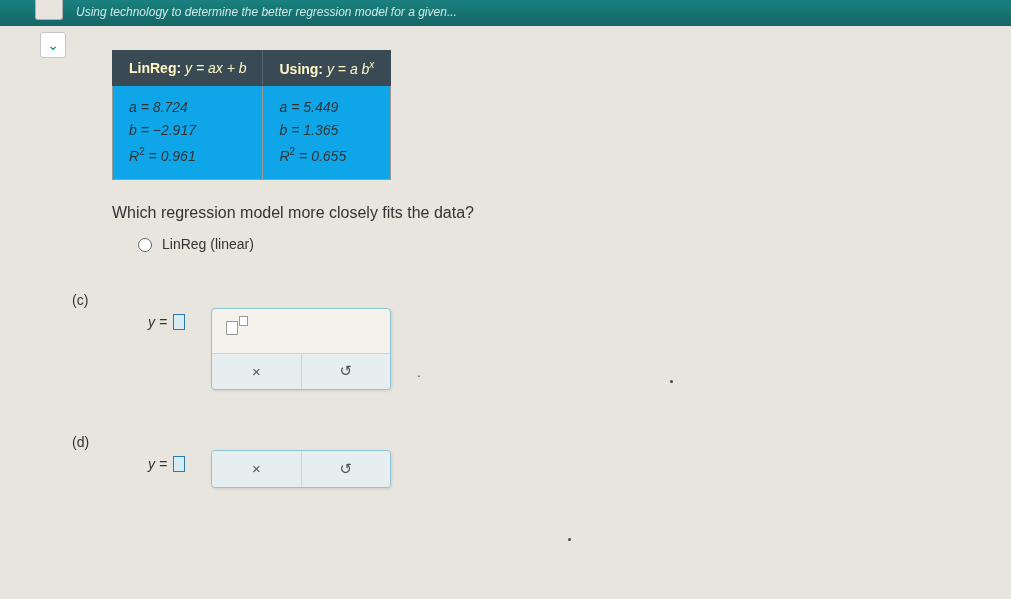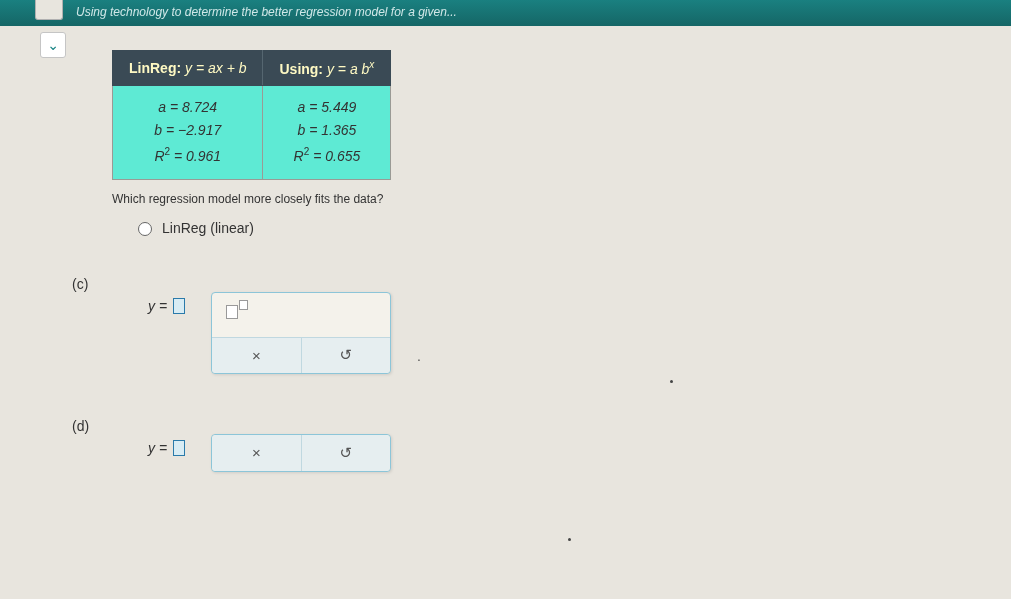--- a/index.html
+++ b/index.html
@@ -66,30 +66,29 @@
     text-align: left;
     border: 1px solid #3a4a55;
     font-style: italic;
   }
   table.reg th:first-child { border-right: 1px solid #556670; }
   table.reg th .bold { font-weight: bold; font-style: normal; }
   table.reg td {
     border: 1px solid #9a9a95;
     padding: 10px 16px;
     vertical-align: top;
-    background: #5eead4;
+    background: #0ea5e9;
     color: #333;
     line-height: 1.7;
     font-style: italic;
-    text-align: center;
   }
   table.reg td .sup { font-size: 10px; vertical-align: super; font-style: normal;}
   .question-body {
-    margin-top: 12px;
-    font-size: 12px;
+    margin-top: 24px;
+    font-size: 16px;
     color: #333;
   }
   .radio-group {
     margin-top: 14px;
     padding-left: 26px;
   }
   .radio-row {
     display: flex;
     align-items: flex-end;
     margin-bottom: 14px;

